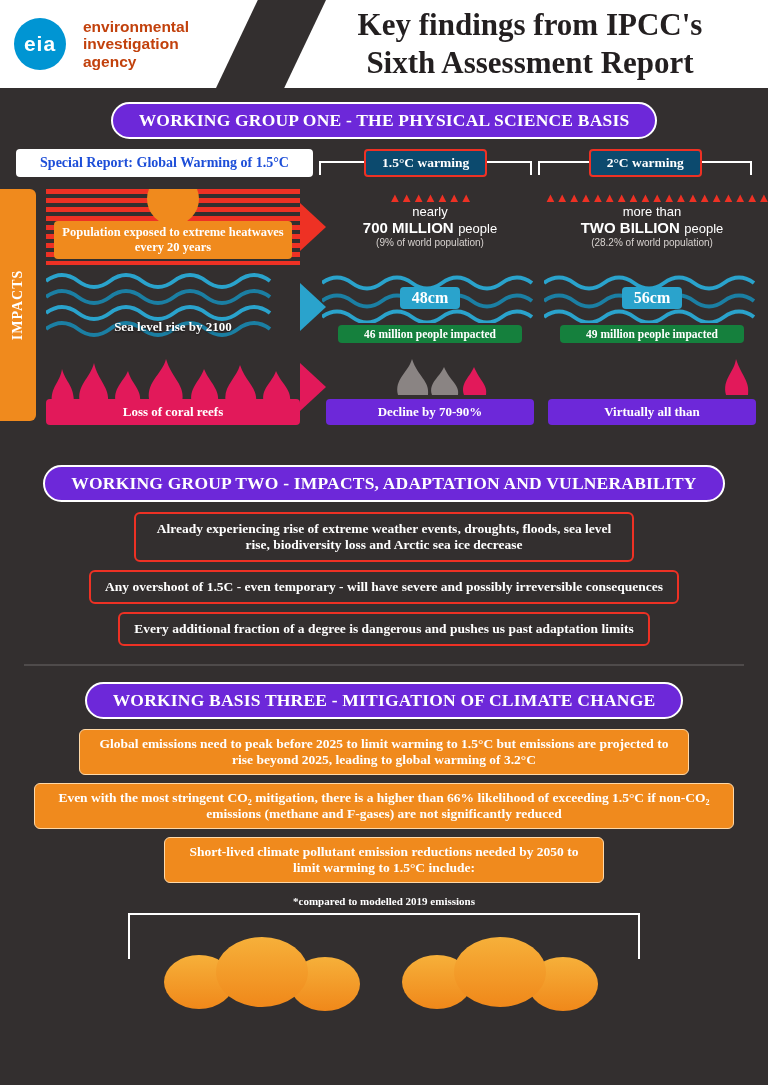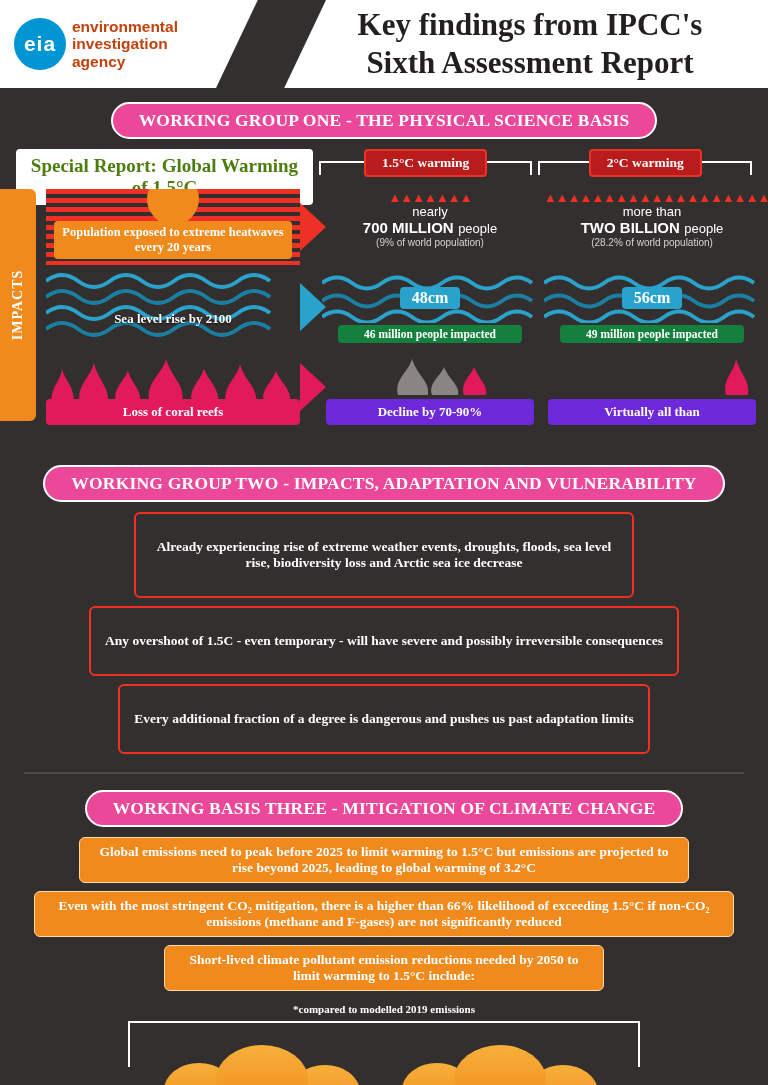--- a/index.html
+++ b/index.html
@@ -13,21 +13,21 @@
   }
   
   .header {
     height: 88px;
     background: #fff;
     position: relative;
     display: flex;
     align-items: center;
   }
   .logo-wrap {
-    display: flex; align-items: center; gap: 6px;
+    display: flex; align-items: center; gap: 17px;
     padding-left: 14px; width: 230px;
   }
   .logo-mark {
     width: 52px; height: 52px; border-radius: 50%;
     background: #0095d3; flex: 0 0 52px;
     position: relative;
   }
   .logo-mark .eia {
     position: absolute; inset: 0;
     display: flex; align-items: center; justify-content: center;
@@ -52,40 +52,40 @@
   }
   
   .pill {
     display: inline-block;
     border-radius: 999px;
     padding: 5px 18px;
     font-weight: bold;
     text-align: center;
   }
   .band-title {
-    background: #ec4899;
+    background: #6d28d9;
     color: #fff;
     border: 2px solid #fff;
     font-size: 17.5px;
     letter-spacing: .2px;
     padding: 6px 26px;
     font-family: "Liberation Serif", serif;
   }
   .fact-orange {
     background: #f08a1d; color: #fff; border: 1.5px solid #ffd9a8;
     border-radius: 6px;
     font-size: 13.5px; font-weight: bold;
     padding: 6px 14px;
     font-family: "Liberation Serif", serif;
   }
   .fact-red {
     background: #332f2f; color: #fff; border: 2px solid #ee3124;
     border-radius: 6px;
     font-size: 13.5px; font-weight: bold;
-    padding: 25px 14px;
+    padding: 7px 14px;
     font-family: "Liberation Serif", serif;
     text-align: center;
   }
   .center-col { display: flex; flex-direction: column; align-items: center; }
   .row-center { display: flex; justify-content: center; }
 
   
   #wg1 { padding-top: 14px; }
   #wg1 .fact-orange { margin-bottom: 7px; }
 
@@ -94,28 +94,28 @@
     position: relative;
     margin-top: 10px;
     height: 310px;
   }
   .col-heads {
     display: flex; align-items: flex-start;
     padding: 0 16px;
     height: 34px;
   }
   .sr-box {
-    background: #fff; color: #4d7c0f;
-    font-weight: bold; font-size: 19px;
+    background: #fff; color: #1d4ed8;
+    font-weight: bold; font-size: 14px;
     font-family: "Liberation Serif", serif;
     padding: 6px 10px; border-radius: 4px;
     width: 300px; text-align: center;
   }
   .warm-label {
-    background: #b91c1c; color: #fff;
+    background: #0c4a6e; color: #fff;
     border: 2px solid #ee3124; border-radius: 4px;
     font-weight: bold; font-size: 13.5px;
     font-family: "Liberation Serif", serif;
     padding: 4px 16px;
   }
   .headrow-inner { position: relative; width: 216px; display:flex; justify-content:center; }
   .head-bracket {
     position: absolute; left: 0; right: 0; top: 12px; height: 14px;
     border-top: 2px solid #fff; border-left: 2px solid #fff; border-right: 2px solid #fff;
   }
@@ -140,21 +140,21 @@
     overflow: hidden;
   }
   .imp-arrow {
     position: absolute; left: 300px; top: 14px;
     width: 0; height: 0;
     border-top: 24px solid transparent;
     border-bottom: 24px solid transparent;
     border-left: 26px solid #ee3124;
   }
   .imp-caption {
-    position: absolute; left: 0; bottom: 18px; width: 100%;
+    position: absolute; left: 0; bottom: 10px; width: 100%;
     text-align: center; font-weight: bold; font-size: 13px;
     font-family: "Liberation Serif", serif;
     color: #fff; text-shadow: 0 1px 2px rgba(0,0,0,.7);
     padding: 0 6px;
   }
   .imp-cell {
     position: absolute; top: 0; width: 216px; height: 76px;
     text-align: center;
   }
   .cell-a { left: 322px; }

